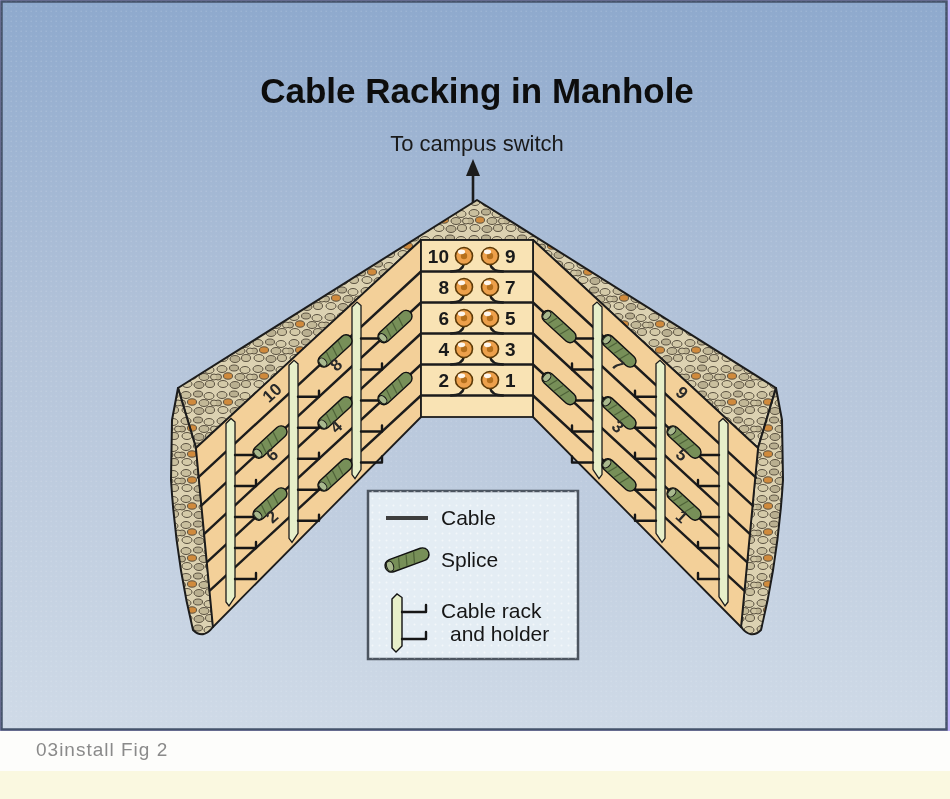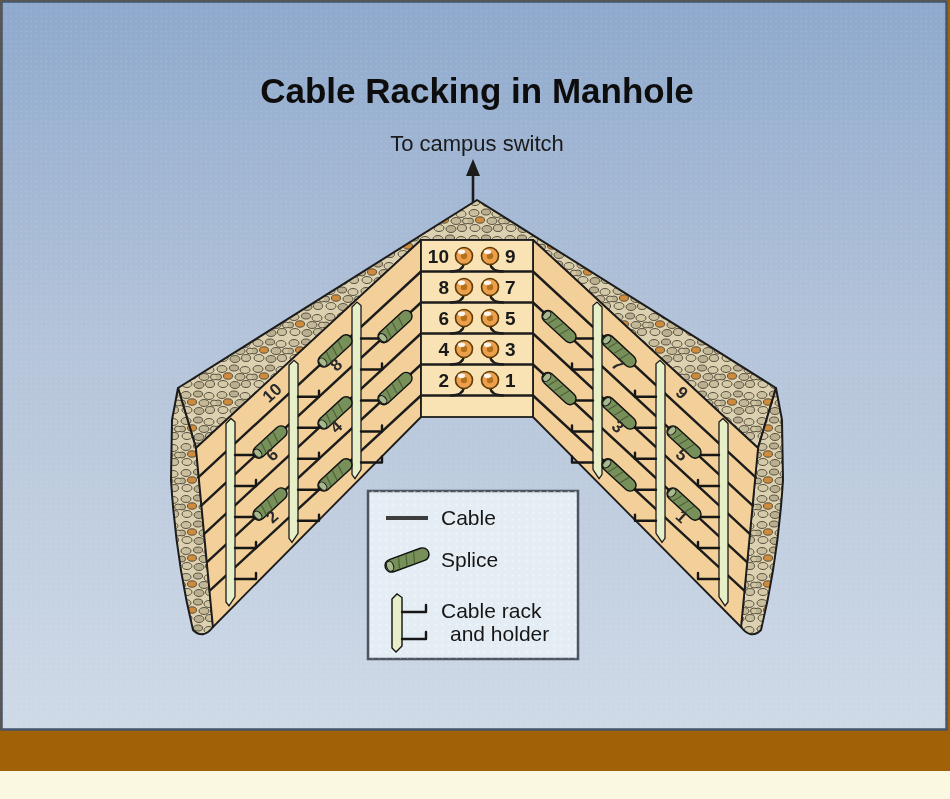--- a/index.html
+++ b/index.html
@@ -1,16 +1,16 @@
 <!DOCTYPE html>
 <html><head>
 <meta charset="utf-8">
 <style>
   html,body{margin:0;padding:0;background:#ffffff;}
-  #page{position:relative;width:950px;height:799px;background:#a16207;overflow:hidden;
+  #page{position:relative;width:950px;height:799px;background:#c4b5fd;overflow:hidden;
         font-family:"Liberation Sans",sans-serif;}
   #scene{position:absolute;left:0;top:0;}
   .cab{stroke:#1c1c1c;stroke-width:2.4;fill:none;stroke-linecap:round;}
   .hook{stroke:#161616;stroke-width:2.4;fill:none;stroke-linejoin:round;stroke-linecap:round;}
   .title{font-family:"Liberation Sans",sans-serif;font-size:35px;font-weight:bold;fill:#0d0d0d;text-anchor:middle;}
   .subtitle{font-family:"Liberation Sans",sans-serif;font-size:22px;fill:#1a1a1a;text-anchor:middle;}
   .rownum{font-family:"Liberation Sans",sans-serif;font-size:19px;font-weight:600;fill:#1a1a1a;}
   .wlab{font-family:"Liberation Sans",sans-serif;font-size:17px;font-weight:600;fill:#2a2a2a;text-anchor:middle;}
   .leg{font-family:"Liberation Sans",sans-serif;font-size:21px;fill:#161616;}
   .strip-white{position:absolute;left:0;top:731px;width:950px;height:40px;background:#fdfdfb;}
@@ -316,15 +316,18 @@
     <g>
       <path d="M392,599 L397,594 L402,597.5 L402,646 L396,652 L392,648 Z" fill="#e7efc9" stroke="#111111" stroke-width="1.4"></path>
       <path d="M402,612 L426,612 L426,605" class="hook"></path>
       <path d="M402,639 L426,639 L426,632" class="hook"></path>
     </g>
     <text x="441" y="618" class="leg">Cable rack</text>
     <text x="450" y="641" class="leg">and holder</text>
   </g>
 </svg>
 
+<div class="strip-white">
+  <span class="caption">03install Fig 2</span>
+</div>
 <div class="strip-yellow"></div>
 
 </div>
 
 </body></html>

